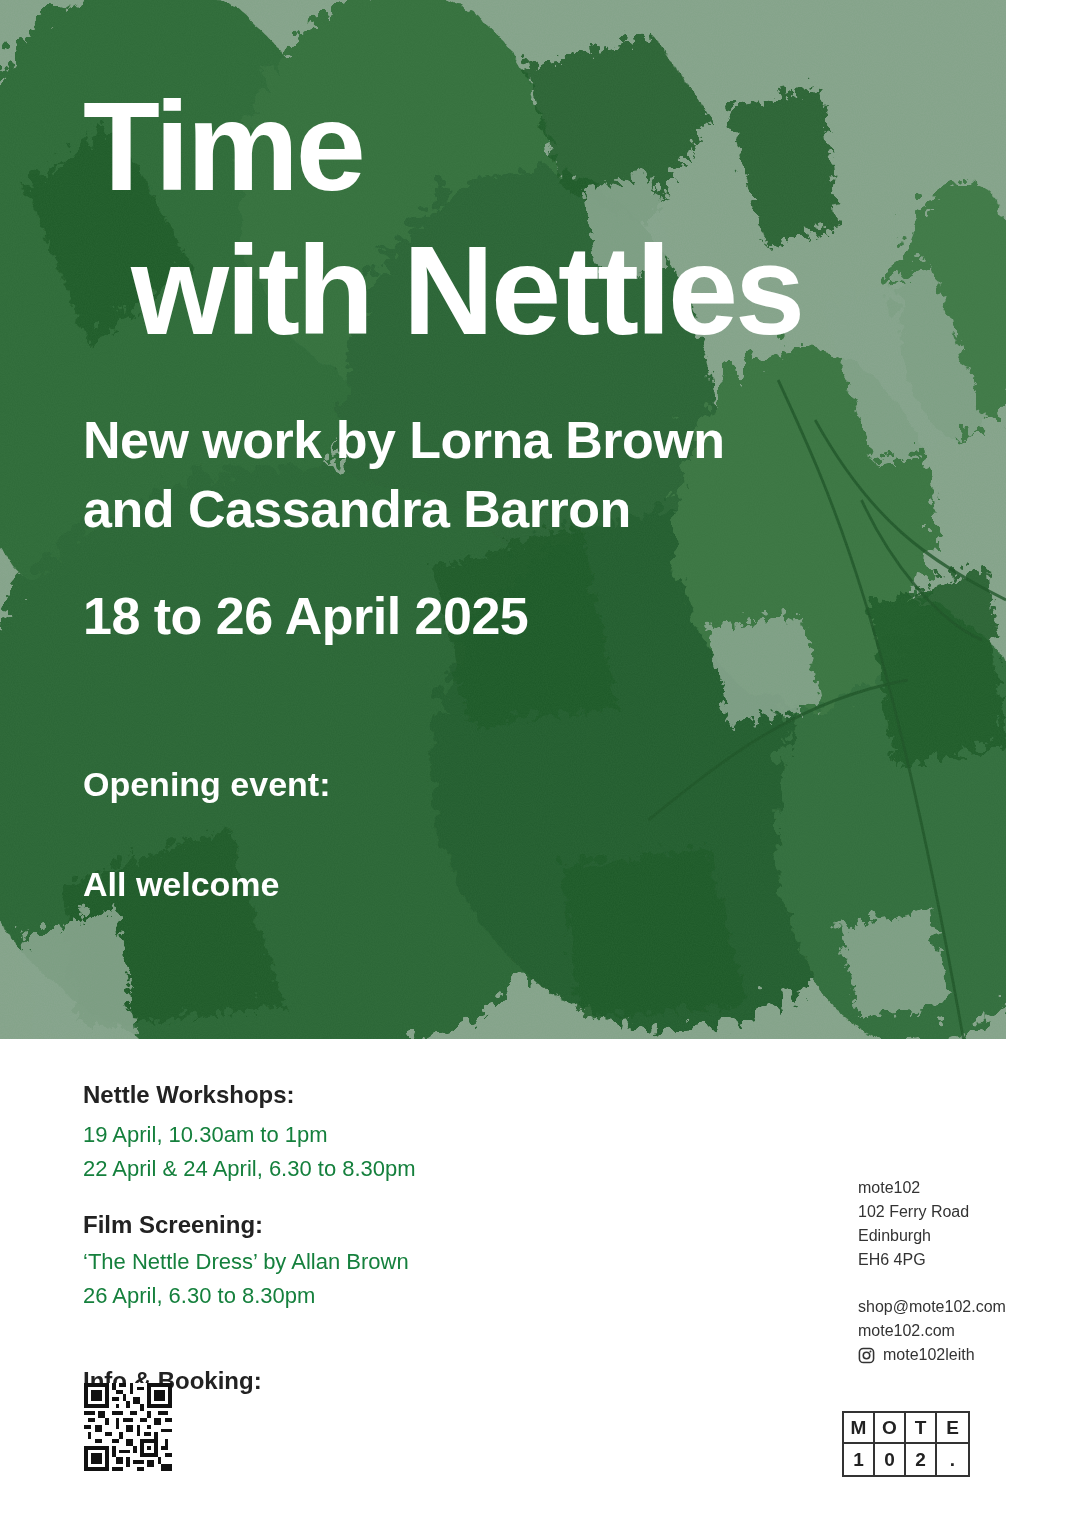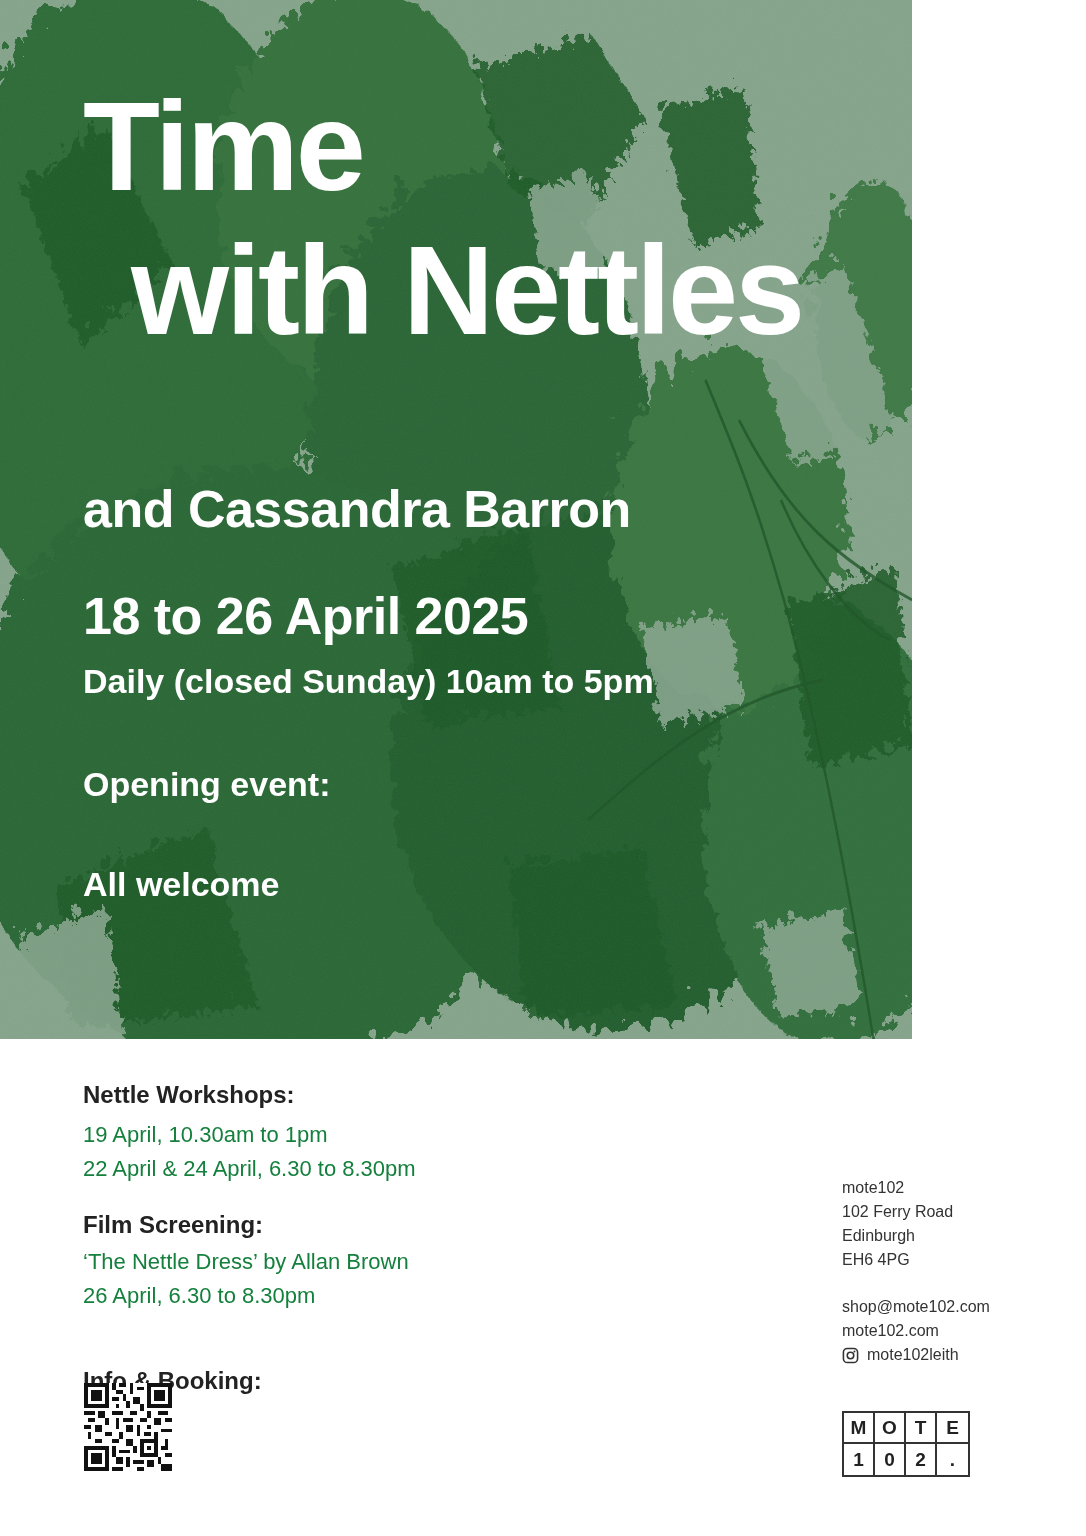--- a/index.html
+++ b/index.html
@@ -1,21 +1,21 @@
 <!DOCTYPE html>
 <html><head>
   <meta charset="utf-8">
   <style>
     * { margin: 0; padding: 0; box-sizing: border-box; }
     html, body { width: 1086px; height: 1536px; background: #ffffff; overflow: hidden; }
     body { font-family: "Liberation Sans", sans-serif; color: #222222; position: relative; }
 
     
     .hero {
-      position: absolute; left: 0; top: 0; width: 912px; height: 1039px;
+      position: absolute; left: 0; top: 0; width: 1006px; height: 1039px;
       overflow: hidden;
       background: #8aa48f;
     }
     .hero-bg { position: absolute; inset: 0; width: 100%; height: 100%; }
     .hero-text { position: absolute; left: 0; top: 0; width: 100%; height: 100%; color: #ffffff; }
     .hero-text > * { position: absolute; left: 83px; white-space: nowrap; font-weight: bold; }
 
     .title-line {
       font-size: 126px; line-height: 1; letter-spacing: -3px;
     }
@@ -47,21 +47,21 @@
     .film-2 { position: absolute; top: 202px; }
     .booking-h { position: absolute; top: 254px; margin-top: 32px; }
 
     .qr {
       position: absolute; left: 84px; top: 1383px; width: 88px; height: 88px;
       display: block;
     }
 
     
     .contact { position: absolute; left: 842px; top: 1176px; color: #333333; }
-    .contact-line { font-size: 16px; line-height: 24px; white-space: nowrap; }
+    .contact-line { font-size: 16px; line-height: 24px; white-space: nowrap; margin-left: 16px; }
     .contact-gap { height: 23px; }
     .insta-row { display: flex; align-items: center; gap: 8px; }
     .insta-icon { width: 17px; height: 17px; display: inline-block; }
 
     
     .logo {
       position: absolute; left: 842px; top: 1411px;
       display: grid; grid-template-columns: repeat(4, 31px); grid-template-rows: repeat(2, 31px);
       border: 2px solid #333333;
     }
@@ -130,24 +130,24 @@
       <path d="M700 820 C 780 760, 860 700, 980 680"></path>
       <path d="M930 500 C 960 560, 1010 620, 1060 640"></path>
     </g>
     <rect width="1086" height="1039" filter="url(#grain)"></rect>
   </svg>
 
   <div class="hero-text">
     <h1 class="title-line title-1">Time</h1>
     <h1 class="title-line title-2">with Nettles</h1>
 
+    <h2 class="subtitle subtitle-1">New work by Lorna Brown</h2>
     <h2 class="subtitle subtitle-2">and Cassandra Barron</h2>
 
     <div class="dates">18 to 26 April 2025</div>
-    <div class="hours">Daily (closed Sunday) 10am to 5pm</div>
 
     <div class="opening opening-1">Opening event:</div>
     <div class="opening opening-3">All welcome</div>
   </div>
 </section>
 
 <section class="info">
   <div class="info-heading workshops-h">Nettle Workshops:</div>
   <div class="info-line workshops-1">19 April, 10.30am to 1pm</div>
   <div class="info-line workshops-2">22 April &amp; 24 April, 6.30 to 8.30pm</div>

